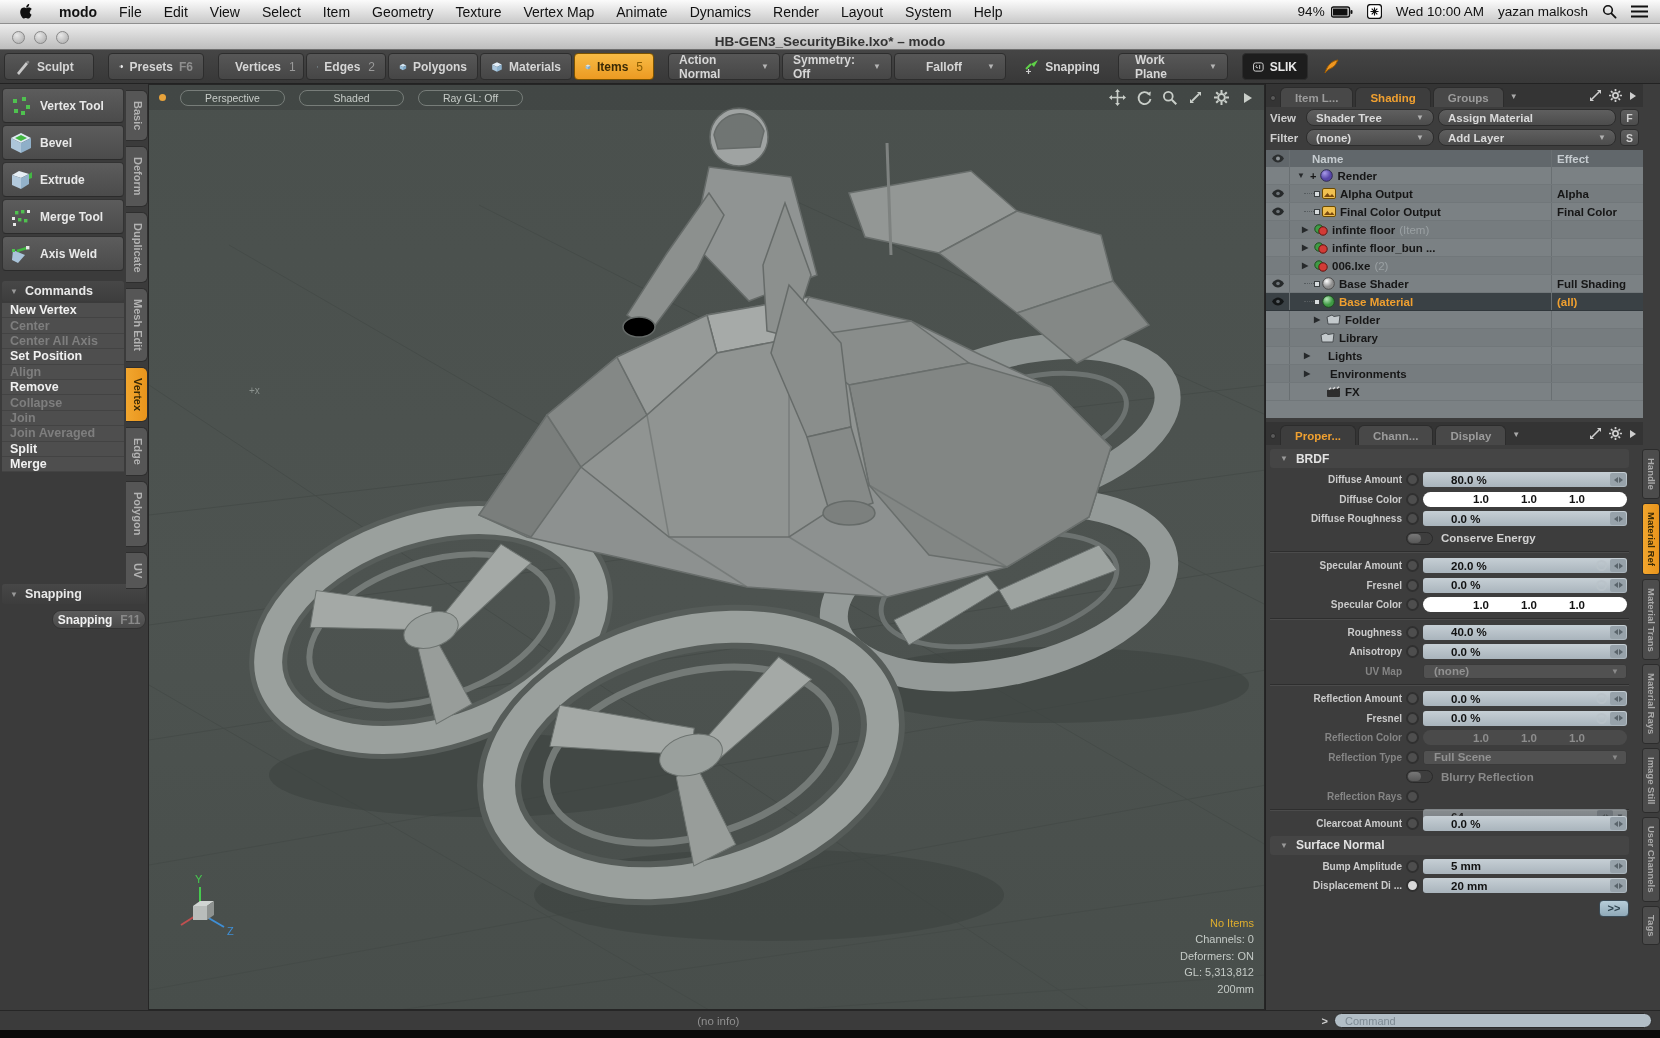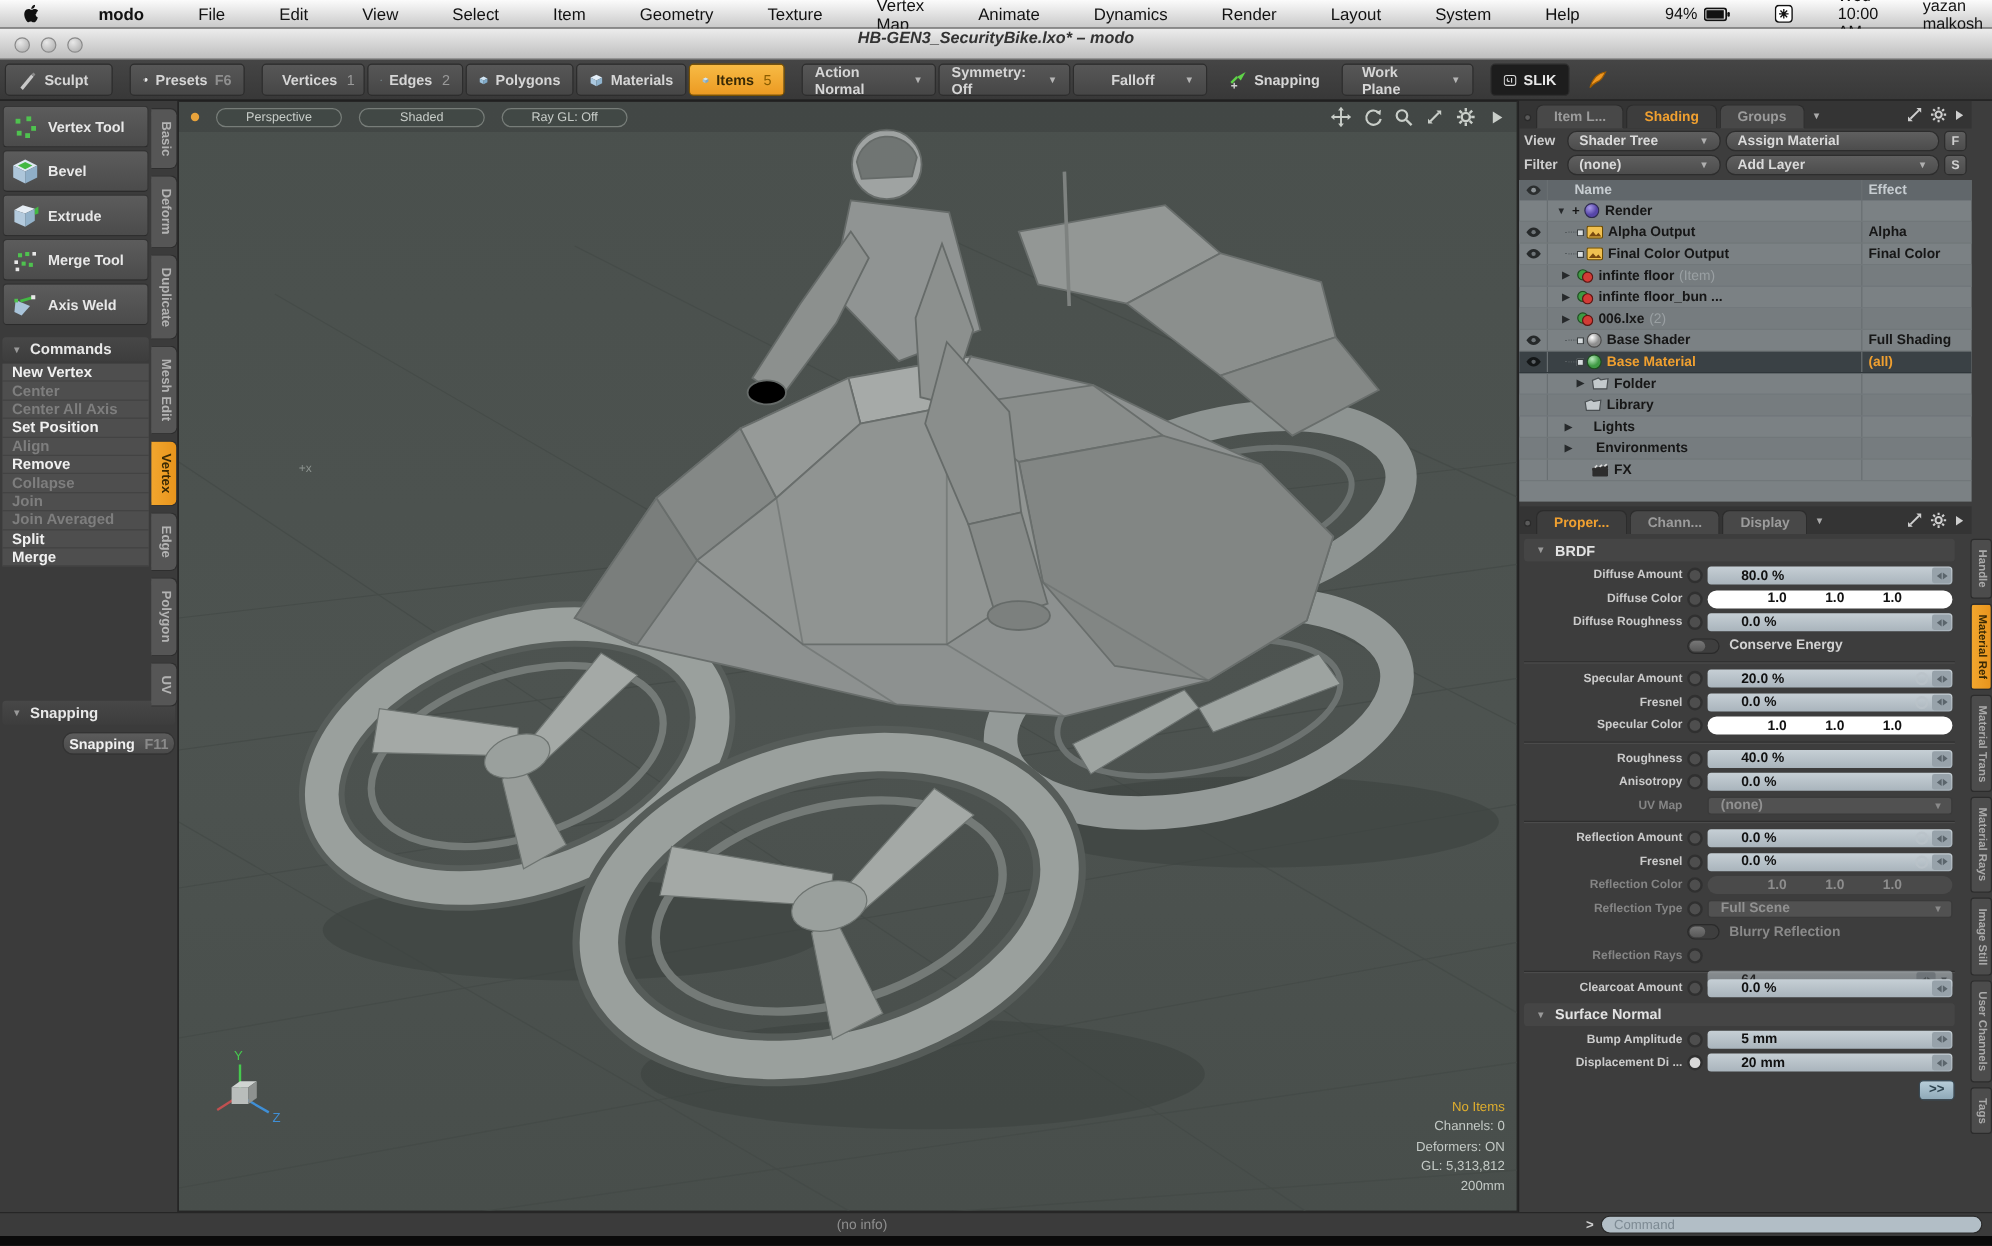--- a/index.html
+++ b/index.html
@@ -1,30 +1,30 @@
 <!DOCTYPE html>
 <html><head>
 <meta charset="utf-8">
 <style>
   * { box-sizing: border-box; margin:0; padding:0; }
   html,body { width:1660px; height:1038px; overflow:hidden; background:#1a1a1a;
     font-family:"Liberation Sans", sans-serif; -webkit-font-smoothing:antialiased; }
 
   
   .menubar { height:24px; background:linear-gradient(#fbfbfb,#c9c9c9); display:flex; align-items:center;
-    font-size:14px; color:#111; border-bottom:1px solid #8f8f8f; padding:0 12px;gap:23px; }
+    font-size:14px; color:#111; border-bottom:1px solid #8f8f8f; padding:0 12px; }
   .menubar .apple { margin:0 14px 0 8px; display:flex; }
   .menubar .mitem { padding:0 11px; cursor:default; }
   .menubar .app { font-weight:bold; }
   .menubar .spacer { flex:1; }
   .menubar .stat { display:flex; align-items:center; gap:6px; margin-left:14px; font-size:13.5px; }
 
   
   .titlebar { height:26px; background:linear-gradient(#ececec,#bdbdbd); border-bottom:1px solid #6e6e6e;
-    position:relative; display:flex; align-items:flex-start; justify-content:center;font-style:italic; }
+    position:relative; display:flex; align-items:flex-end; justify-content:center; }
   .tl-group { position:absolute; left:12px; top:7px; display:flex; gap:9px; }
   .tl { width:13px; height:13px; border-radius:50%; background:radial-gradient(circle at 35% 30%, #e8e8e8, #a8a8a8);
     border:1px solid #888; }
   .wtitle { font-size:13.5px; font-weight:600; color:#333; }
 
   
   .toolbar { height:34px; background:linear-gradient(#454545,#383838); border-bottom:1px solid #222;
     display:flex; align-items:center; padding:3px 4px; gap:2px; }
   .tbtn { height:27px; background:linear-gradient(#575757,#464646); border:1px solid #2d2d2d; border-radius:4px;
     color:#d6d6d6; font-size:12px; font-weight:bold; display:flex; align-items:center; gap:6px; padding:0 10px; }

